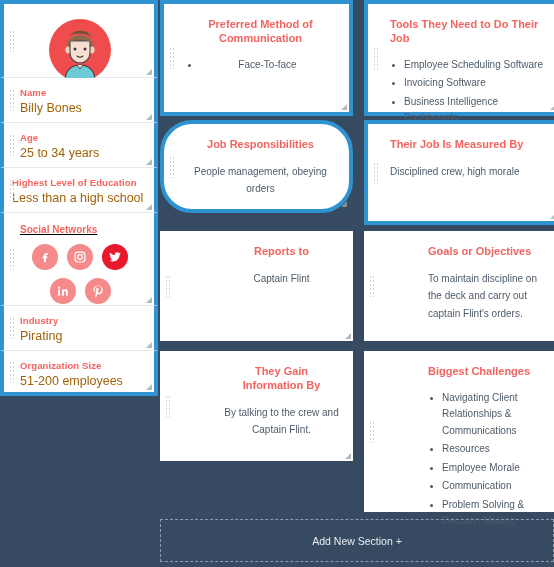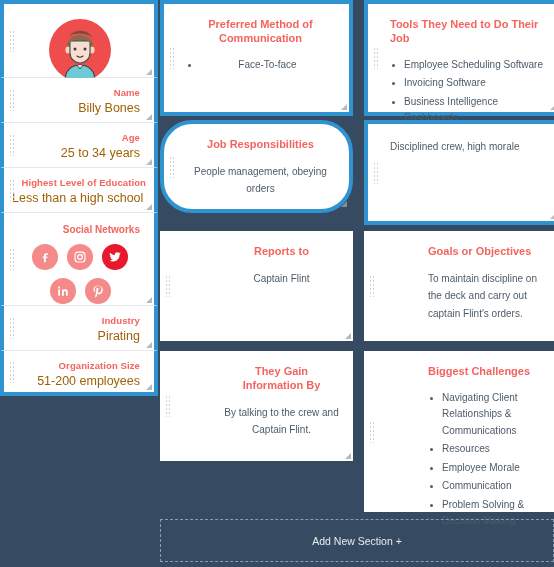--- a/index.html
+++ b/index.html
@@ -103,21 +103,21 @@
     border-left: 4px solid #2f93d1;
     border-right: 4px solid #2f93d1;
     position: relative;
     border-bottom: 1px solid #e6eaee;
   }
   .lc-sec.first { border-top: 4px solid #2f93d1; }
   .lc-sec.last  { border-bottom: 4px solid #2f93d1; }
 
   .lc-inner {
     padding: 9px 14px 11px 16px;
-    text-align: right;
+    text-align: left;
   }
 
   .field-label {
     color: #f4645f;
     font-size: 9.5px;
     font-weight: bold;
     letter-spacing: .1px;
     margin-bottom: 3px;
   }
 
@@ -285,21 +285,21 @@
 
     <div class="lc-sec" style="height:45px;">
       <div class="drag-handle"></div>
       <div class="lc-inner" style="padding-left:8px;padding-right:8px;">
         <div class="field-label">Highest Level of Education</div>
         <div class="field-value">Less than a high school diplor</div>
       </div>
       <div class="grip"></div>
     </div>
 
-    <div class="lc-sec" style="height:93px;">
+    <div class="lc-sec" style="height:93px;text-decoration:underline;">
       <div class="drag-handle"></div>
       <div class="lc-inner" style="padding-top:11px;">
         <div class="social-title">Social Networks</div>
 
         <div class="social-row">
           <div class="social-ico">
             <svg width="14" height="14" viewBox="0 0 24 24" fill="#fff">
                 <path d="M14.5 8.5h2.2V5.6h-2.6c-2.4 0-3.9 1.5-3.9 3.9v1.6H8v3h2.2V21h3.2v-6.9h2.3l.4-3h-2.7v-1.3c0-.9.3-1.3 1.1-1.3z"></path>
               </svg>
           </div>
@@ -416,20 +416,21 @@
         </div>
       </div>
       <div class="grip"></div>
     </div>
 
     <div style="height:4px;"></div>
 
     <div class="card blue-frame" style="height:105px;">
       <div class="drag-handle"></div>
       <div class="card-inner">
+        <div class="card-title">Their Job Is Measured By</div>
         <div class="card-body">Disciplined crew, high morale</div>
       </div>
       <div class="grip"></div>
     </div>
 
     <div style="height:6px;"></div>
 
     <div class="card plain" style="height:110px;">
       <div class="drag-handle"></div>
       <div class="card-inner">

